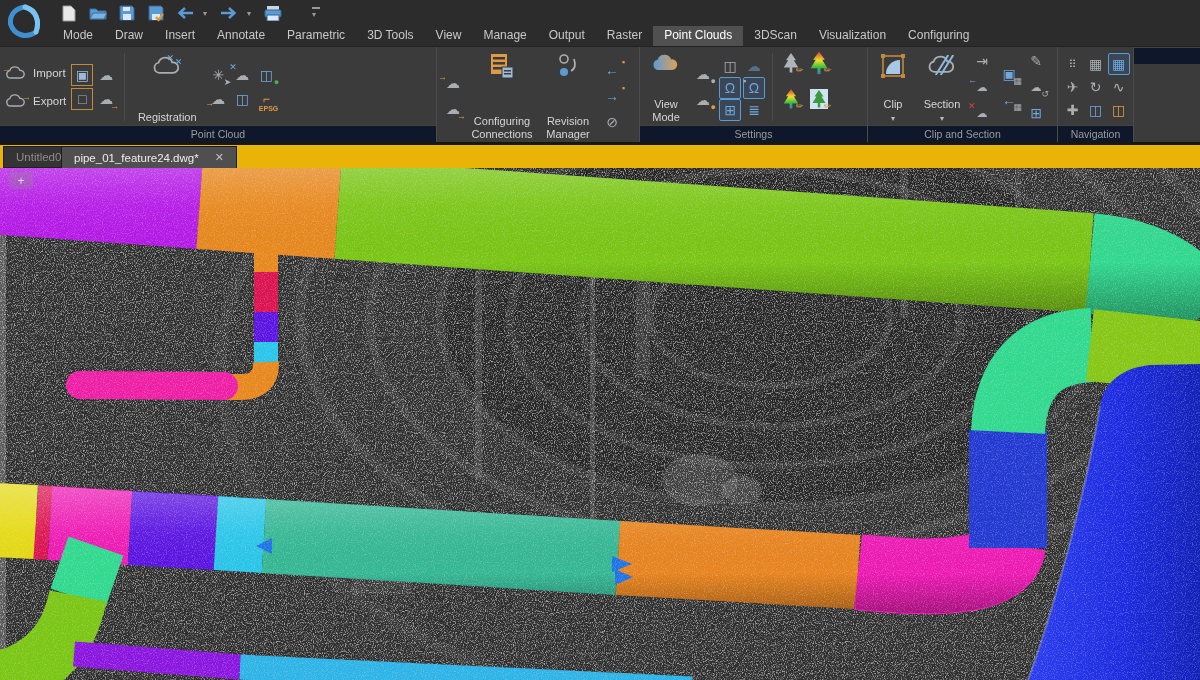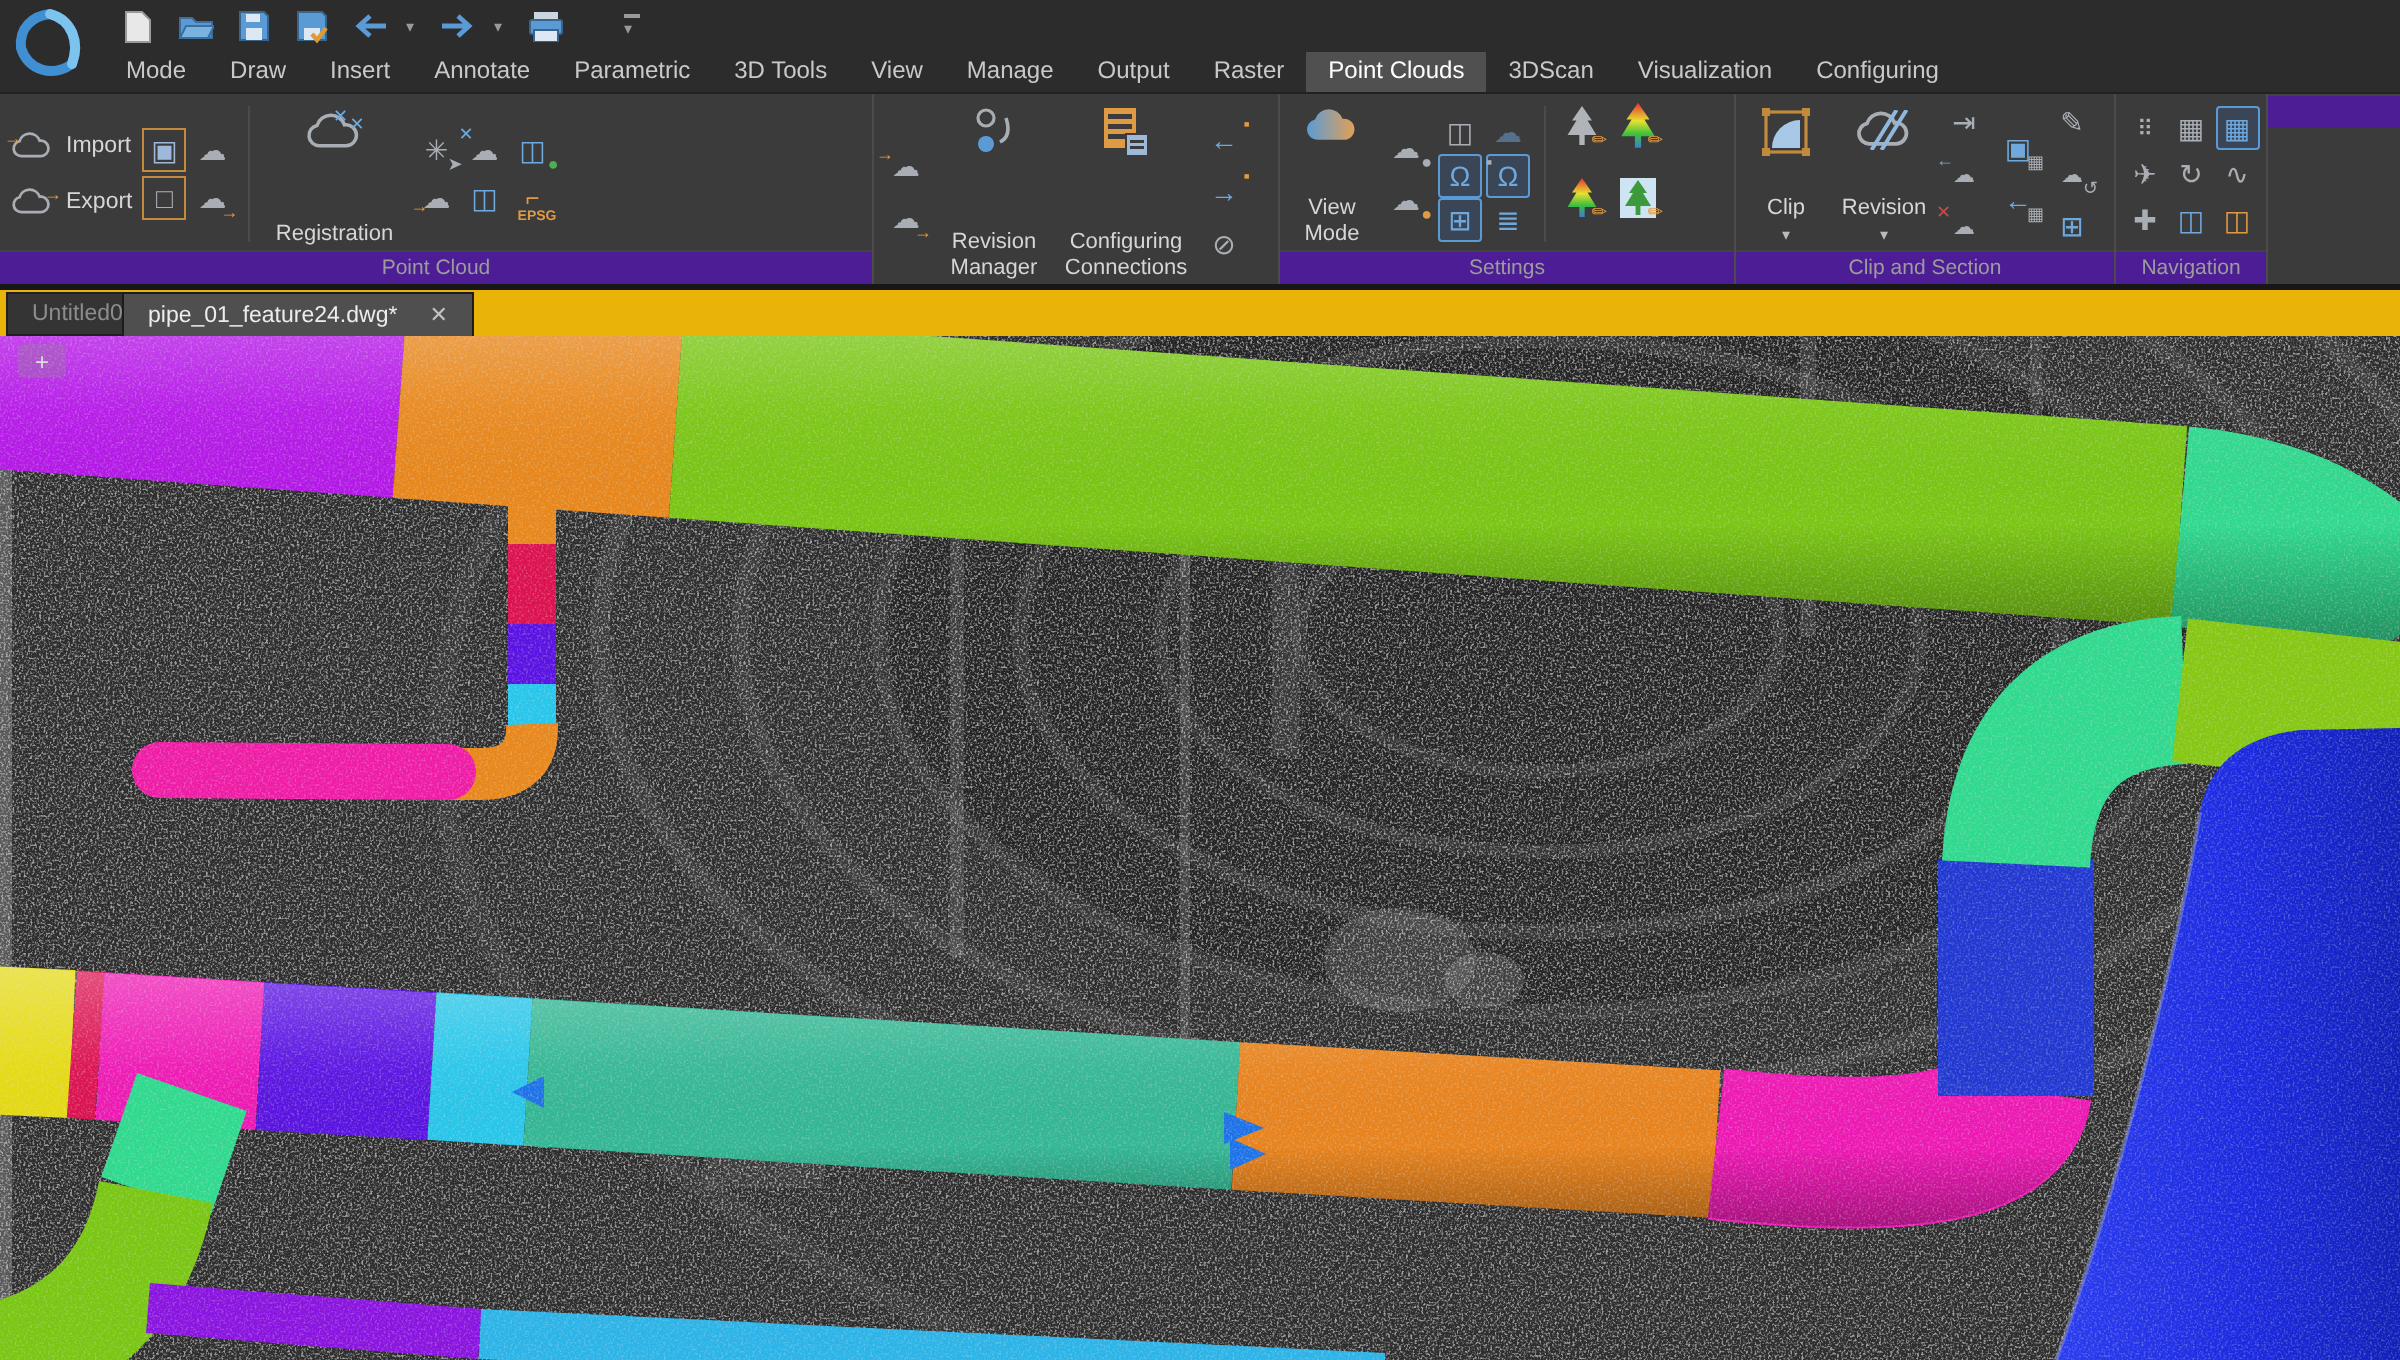--- a/index.html
+++ b/index.html
@@ -16,21 +16,21 @@
 
   
   .tabrow { height:20px; background:#2c2c2c; display:flex; align-items:stretch; padding-left:52px; }
   .tab { padding:2px 11px 3px; font-size:12px; color:#c9c9c9; white-space:nowrap; }
   .tab.active { background:#505050; color:#fff; }
 
   
   .ribbon { height:96px; background:#3b3b3b; display:flex; border-top:1px solid #222; }
   .panel { display:flex; flex-direction:column; border-right:1px solid #4b4b4b; background:#3b3b3b; }
   .pbody { flex:1; display:flex; align-items:center; padding:3px 5px 1px; gap:5px; }
-  .plabel { height:17px; background:#4c1d95; color:#9c9c9c; font-size:10.5px; text-align:center;
+  .plabel { height:17px; background:#0f172a; color:#9c9c9c; font-size:10.5px; text-align:center;
             line-height:16px; border-top:1px solid #424242; }
   .vsep { width:1px; align-self:stretch; background:#4b4b4b; margin:3px 2px; }
 
   .bigbtn { width:62px; align-self:stretch; display:flex; flex-direction:column; align-items:center;
             justify-content:space-between; padding:3px 0 1px; font-size:11px; color:#d6d6d6;
             text-align:center; line-height:1.12; }
   .bigbtn .cap { white-space:pre-line; }
   .rowbtn { display:flex; align-items:center; gap:6px; font-size:11.5px; color:#d6d6d6; height:24px; }
   .col { display:flex; flex-direction:column; justify-content:center; gap:4px; }
   .grid2 { display:grid; grid-template-columns:repeat(2,22px); grid-auto-rows:22px; gap:2px; }
@@ -227,39 +227,39 @@
       <div class="col">
         <span class="si">
             <span>☁</span>
             <span class="ov or" style="left:-4px;top:0">→</span>
           </span>
         <span class="si">
             <span>☁</span>
             <span class="ov or">→</span>
           </span>
       </div>
-      <div class="bigbtn" style="width:56px">
-        <svg width="24" height="26">
-          <circle cx="8" cy="6" r="4" fill="none" stroke="#a9aeb4" stroke-width="1.6"></circle>
-          <circle cx="8" cy="19" r="4" fill="#5b9bd5"></circle>
-          <path d="M15 18 q6 -3 3 -12" fill="none" stroke="#a9aeb4" stroke-width="1.8"></path>
-        </svg>
-        <span class="cap">Revision Manager</span>
-      </div>
       <div class="bigbtn" style="width:66px">
         <svg width="26" height="26">
           <rect x="2" y="1" width="16" height="20" fill="#e09a43"></rect>
           <rect x="4" y="4" width="12" height="2.5" fill="#3b3b3b"></rect>
             <rect x="4" y="9" width="12" height="2.5" fill="#3b3b3b"></rect>
             <rect x="4" y="14" width="12" height="2.5" fill="#3b3b3b"></rect>
           <rect x="13" y="14" width="11" height="11" fill="#9db8d8" stroke="#3b3b3b"></rect>
           <rect x="15" y="17" width="7" height="1.5" fill="#3b3b3b"></rect>
             <rect x="15" y="20" width="7" height="1.5" fill="#3b3b3b"></rect>
         </svg>
         <span class="cap">Configuring Connections</span>
+      </div>
+      <div class="bigbtn" style="width:56px">
+        <svg width="24" height="26">
+          <circle cx="8" cy="6" r="4" fill="none" stroke="#a9aeb4" stroke-width="1.6"></circle>
+          <circle cx="8" cy="19" r="4" fill="#5b9bd5"></circle>
+          <path d="M15 18 q6 -3 3 -12" fill="none" stroke="#a9aeb4" stroke-width="1.8"></path>
+        </svg>
+        <span class="cap">Revision Manager</span>
       </div>
       <div class="col">
         <span class="si">
             <span class="bl">←</span>
             <span class="ov or" style="top:-2px">▪</span>
           </span>
         <span class="si">
             <span class="bl">→</span>
             <span class="ov or" style="top:-2px">▪</span>
           </span>
@@ -352,21 +352,21 @@
         </svg>
         <span><span>Clip</span><br><span class="dd">▾</span></span>
       </div>
       <div class="bigbtn" style="width:48px">
         <span class="si" style="width:34px;height:24px">
           <svg width="30" height="20" viewBox="0 0 24 16">
               <use href="#p-cloud" fill="none" stroke="#a9aeb4" stroke-width="1.5"></use>
               <path d="M7 16 L17 0 M11 16 L21 0" stroke="#8fb8dc" stroke-width="1.6"></path>
             </svg>
         </span>
-        <span><span>Revision</span><br><span class="dd">▾</span></span>
+        <span><span>Section</span><br><span class="dd">▾</span></span>
       </div>
       <div class="col">
         <span class="si">
             <span class="gy">⇥</span>
           </span>
         <span class="si">
             <span style="font-size:11px">☁</span>
             <span class="ov bl" style="left:-3px;top:-1px">←</span>
           </span>
         <span class="si">

